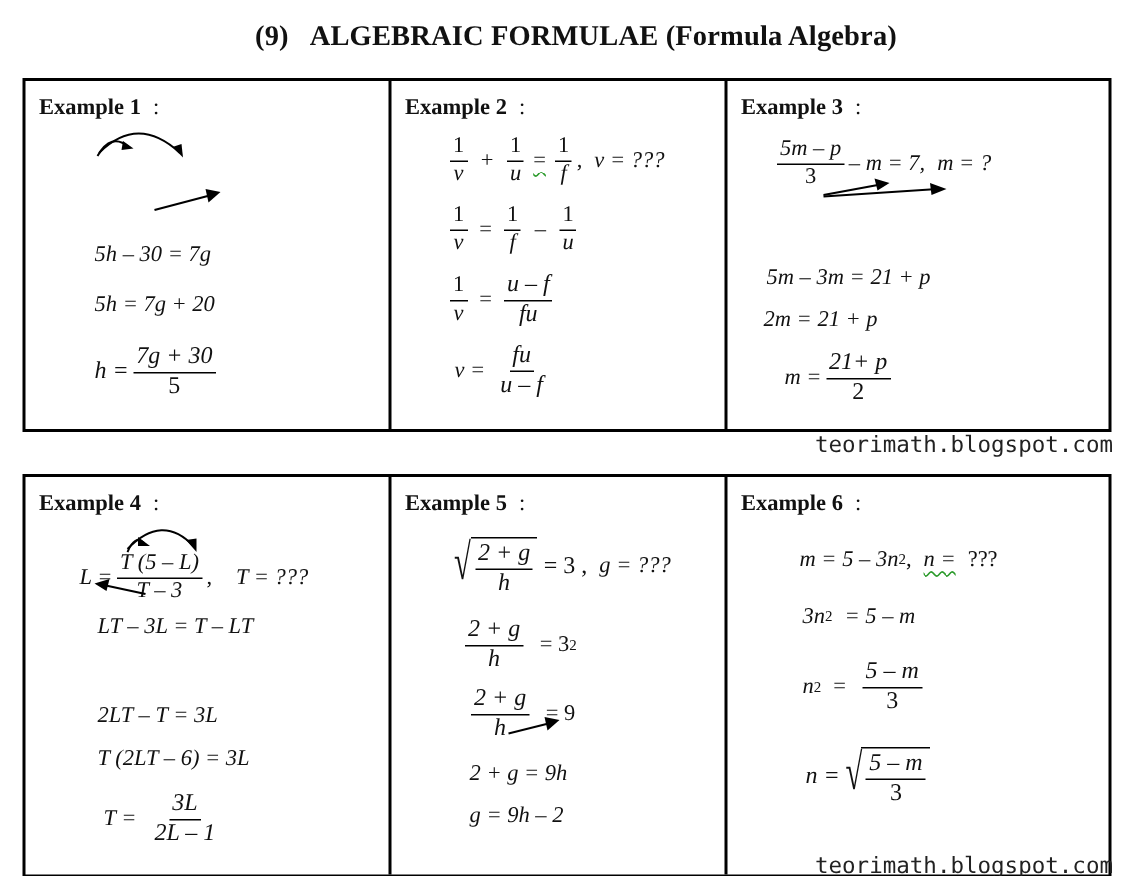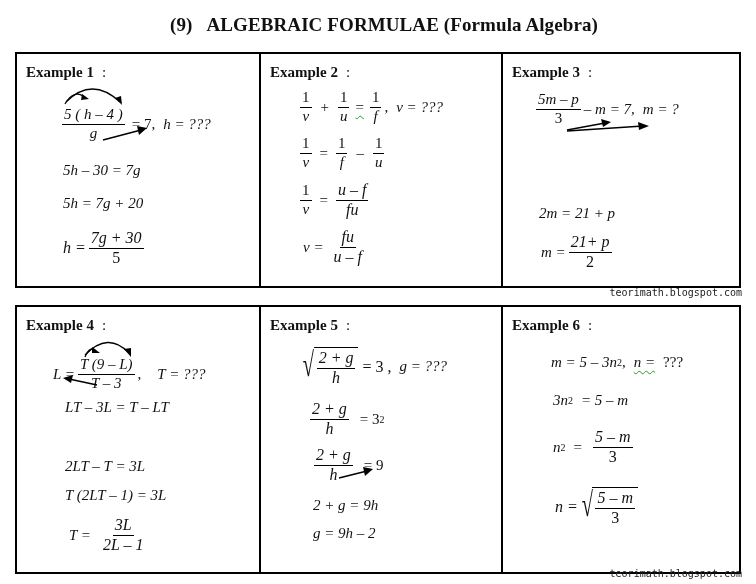--- a/index.html
+++ b/index.html
@@ -4,28 +4,28 @@
 <style>
   html, body { margin:0; padding:0; background:#ffffff; }
   body { width:756px; height:584px; position:relative; overflow:hidden;
          font-family:"Liberation Serif", serif; color:#111; }
   .title { position:absolute; left:6px; top:14px; width:756px; text-align:center;
            font-weight:bold; font-size:19px; letter-spacing:0.1px; }
   .title .num { margin-right:14px; }
   .grid { position:absolute; left:15px; width:726px; border:2px solid #000;
           box-sizing:border-box; display:flex; }
   .grid.top { top:52px; height:236px; }
-  .grid.bottom { top:305px; height:269px; }
+  .grid.bottom { top:316px; height:269px; }
   .cell { position:relative; box-sizing:border-box; height:100%; }
   .cell + .cell { border-left:2px solid #000; }
-  .c1 { width:242px;padding-left:20px; } .c2 { width:242px; } .c3 { flex:1;font-family:Liberation Serif, serif; }
+  .c1 { width:242px;padding-left:20px; } .c2 { width:224px; } .c3 { flex:1;font-family:Liberation Serif, serif; }
   .ex-label { position:absolute; left:9px; top:10px; font-weight:bold; font-size:15px; }
   .ex-label .colon { font-weight:normal; margin-left:8px; }
   .watermark { position:absolute; right:14px; font-family:"DejaVu Sans Mono", monospace;
-               font-size:10px; color:#222;margin-left:36px; }
+               font-size:15px; color:#222;margin-left:36px; }
   .wm1 { top:287px; } .wm2 { top:568px; }
 
   .line { position:absolute; font-size:15px; white-space:nowrap; display:flex; align-items:center; }
   .it { font-style:italic; }
   .frac { display:inline-flex; flex-direction:column; align-items:center; vertical-align:middle;
           margin:0 3px; }
   .frac .n { padding:0 2px 1px; border-bottom:1px solid #000; line-height:1.05; }
   .frac .d { padding:1px 2px 0; line-height:1.05; }
   .sm { font-size:16px; }
   .sp { display:inline-block; width:8px; }
@@ -46,29 +46,20 @@
 <div class="grid top">
 
   <div class="cell c1">
     <div class="ex-label"><span>Example 1</span><span class="colon">:</span></div>
     <svg class="arrow" style="left:45px;top:30px" width="70" height="24">
       <path d="M3 20 Q12 4 24 14" fill="none" stroke="#000" stroke-width="1.3"></path>
         <polygon points="20,10 27,15 19,16" fill="#000"></polygon>
       <path d="M4 18 Q30 -8 58 18" fill="none" stroke="#000" stroke-width="1.3"></path>
         <polygon points="53,14 60,21 59,12" fill="#000"></polygon>
     </svg>
-    <div class="line" style="left:42px;top:53px">
-      <span class="frac">
-          <span class="n it">5 ( h – 4 )</span>
-          <span class="d it">g</span>
-        </span>
-      <span style="margin-left:4px">= 7,</span>
-        <span class="sp"></span>
-        <span class="it">h = ???</span>
-    </div>
     <svg class="arrow" style="left:84px;top:70px" width="50" height="20">
       <line x1="2" y1="16" x2="40" y2="6" stroke="#000" stroke-width="1.5"></line>
         <polygon points="36,2 46,4 38,11" fill="#000"></polygon>
     </svg>
     <div class="line it" style="left:46px;top:108px">5h – 30 = 7g</div>
     <div class="line it" style="left:46px;top:141px">5h = 7g + 20</div>
     <div class="line" style="left:46px;top:176px">
       <span class="it sm">h =</span>
       <span class="frac sm">
           <span class="n it">7g + 30</span>
@@ -142,21 +133,22 @@
       <span class="it" style="margin-left:0">– m = 7,</span>
         <span class="sp"></span>
         <span class="it">m = ?</span>
     </div>
     <svg class="arrow" style="left:62px;top:62px" width="90" height="20">
       <line x1="2" y1="14" x2="40" y2="7" stroke="#000" stroke-width="1.5"></line>
         <polygon points="36,3 46,6 38,11" fill="#000"></polygon>
       <line x1="2" y1="15" x2="78" y2="10" stroke="#000" stroke-width="1.5"></line>
         <polygon points="73,6 84,10 74,14" fill="#000"></polygon>
     </svg>
-    <div class="line it" style="left:36px;top:151px">2m = 21 + p</div>
+    <div class="line it" style="left:26px;top:123px">5m – 3m = 21 + p</div>
+    <div class="line it" style="left:24px;top:151px">2m = 21 + p</div>
     <div class="line" style="left:38px;top:180px">
       <span class="it">m =</span>
       <span class="frac sm">
           <span class="n it">21+ p</span>
           <span class="d">2</span>
         </span>
     </div>
   </div>
 </div>
 <div class="watermark wm1">teorimath.blogspot.com</div>
@@ -167,32 +159,32 @@
     <div class="ex-label"><span>Example 4</span><span class="colon">:</span></div>
     <svg class="arrow" style="left:65px;top:30px" width="60" height="22">
       <path d="M3 20 Q8 8 14 14" fill="none" stroke="#000" stroke-width="1.3"></path>
         <polygon points="10,10 18,16 10,16" fill="#000"></polygon>
       <path d="M3 18 Q26 -6 47 16" fill="none" stroke="#000" stroke-width="1.3"></path>
         <polygon points="42,12 49,20 49,11" fill="#000"></polygon>
     </svg>
     <div class="line" style="left:36px;top:50px">
       <span class="it">L =</span>
       <span class="frac">
-          <span class="n it">T (9 – L)</span>
+          <span class="n it">T (5 – L)</span>
           <span class="d it">T – 3</span>
         </span>,
       <span class="sp"></span><span class="sp"></span><span class="it">T = ???</span>
     </div>
     <svg class="arrow" style="left:44px;top:66px" width="40" height="16">
       <line x1="36" y1="12" x2="8" y2="6" stroke="#000" stroke-width="1.5"></line>
         <polygon points="2,5 12,2 10,10" fill="#000"></polygon>
     </svg>
     <div class="line it" style="left:48px;top:92px">LT – 3L = T – LT</div>
     <div class="line it" style="left:48px;top:151px">2LT – T = 3L</div>
-    <div class="line it" style="left:48px;top:180px">T (2LT – 1) = 3L</div>
+    <div class="line it" style="left:48px;top:180px">T (2LT – 6) = 3L</div>
     <div class="line" style="left:52px;top:210px">
       <span class="it">T =</span>
       <span class="frac sm" style="margin-left:10px">
           <span class="n it">3L</span>
           <span class="d it">2L – 1</span>
         </span>
     </div>
   </div>
 
   <div class="cell c2">

